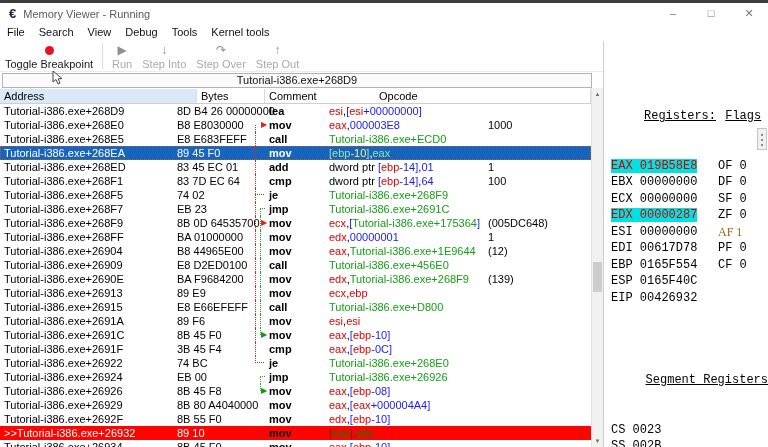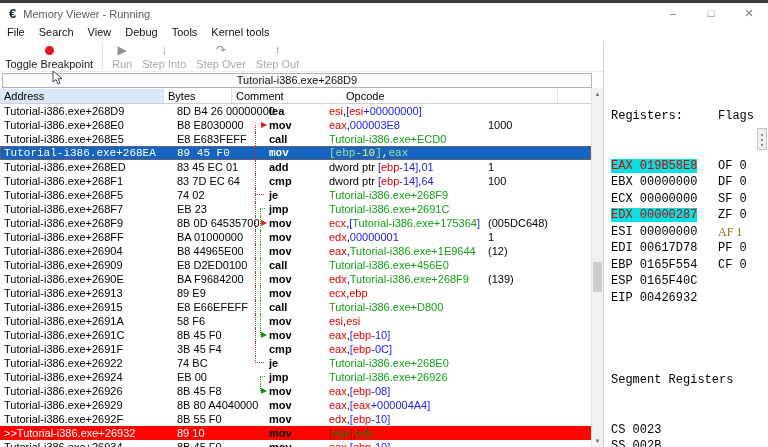--- a/index.html
+++ b/index.html
@@ -25,21 +25,21 @@
   .bp-dot{width:9px;height:9px;border-radius:50%;background:var(--c-accent-red);margin-top:3px;}
   .tool-sep{width:1px;background:#dcdcdc;height:26px;margin:2px 4px 0 4px;}
   .tool-label{margin-top:1px;}
   
   .address-bar{position:absolute;left:2px;top:73px;width:588px;height:13px;border:1px solid #b3b3b3;background:#fbfbfb;
     text-align:center;line-height:13px;font-size:11px;color:#111;}
   
   .dis{position:absolute;left:0;top:89px;width:591px;}
   .thead{display:flex;height:14px;border-bottom:1px solid #cfcfcf;background:#fff;}
   .th{box-sizing:border-box;border-right:1px solid #dcdcdc;padding-left:4px;line-height:14px;}
-  .th.addr{width:164px;background:#d9e9f9;}
+  .th.addr{width:197px;background:#d9e9f9;}
   .th.bytes{width:68px;}
   .th.op{width:216px;}
   .th.cmt{width:110px;border-right:none;}
   .trow{display:flex;height:14px;line-height:14px;background:#fff;}
   .c-addr{box-sizing:border-box;width:173px;padding-left:4px;white-space:nowrap;overflow:hidden;}
   .c-bytes{box-sizing:border-box;width:92px;padding-left:4px;position:relative;white-space:nowrap;}
   .c-op{box-sizing:border-box;width:216px;padding-left:4px;position:relative;white-space:nowrap;overflow:hidden;}
   .c-cmt{box-sizing:border-box;width:110px;padding-left:7px;white-space:nowrap;}
   .mn{display:inline-block;width:60px;font-weight:bold;}
   .op-reg{color:var(--c-reg);}
@@ -54,21 +54,21 @@
   .g-red-bot{top:50%;height:50%;}
   .g-green,.g-green-top,.g-green-bot{position:absolute;left:7px;top:0;height:100%;border-left:1px dotted #22aa22;}
   .g-green-top{height:50%;}
   .g-green-bot{top:50%;height:50%;}
   .g-red-stub{position:absolute;left:2px;top:6px;width:9px;border-top:1px dotted #dd2222;}
   .g-green-stub{position:absolute;left:7px;top:6px;width:5px;border-top:1px dotted #22aa22;}
   .g-red-arrow,.g-green-arrow{position:absolute;left:8px;top:0;font-size:8px;line-height:14px;}
   .g-red-arrow{color:#dd2222;}
   .g-green-arrow{color:#169416;}
   
-  .trow.sel{background:var(--c-sel-bg);color:#fff;outline:1px dotted #b05a2a;outline-offset:-1px;font-family:Liberation Mono, monospace;}
+  .trow.sel{background:var(--c-sel-bg);color:#fff;outline:1px dotted #b05a2a;outline-offset:-1px;}
   .trow.sel .mn{color:#fff;}
   .trow.sel .op-brk,.trow.sel .op-reg{color:#9fe29f;}
   .trow.sel .op-num{color:#f6f27c;}
   .trow.sel .op-txt{color:#fff;}
   
   .trow.bp{background:var(--c-bp-bg);color:#fff;}
   .trow.bp .mn{color:#000;}
   .trow.bp .op-brk{color:#7a1800;}
   .trow.bp .op-reg{color:#0a7a0a;}
   .trow.bp .op-txt{color:#111;}
@@ -78,21 +78,21 @@
   .vs-up{top:0;}
   .vs-down{bottom:0;}
   .vs-thumb{position:absolute;left:1px;top:174px;width:9px;height:30px;background:#cdcdcd;}
   
   .vdivider{position:absolute;left:603px;top:41px;width:1px;height:406px;background:#cfcfcf;}
   .regpanel{position:absolute;left:605px;top:42px;width:163px;height:405px;background:#fff;
     font-family:"Liberation Mono",monospace;font-size:12px;line-height:16.5px;white-space:pre;}
   .regpanel .cols{display:flex;}
   .reg-col{padding-left:6px;width:105px;}
   .flag-col{padding-left:2px;}
-  .sec-head{}
+  .sec-head{text-decoration:underline;text-align:right;}
   .reg-row .changed{background:var(--c-hl);color:#d00000;}
   .flag-row.set{color:#a16207;font-family:Liberation Serif, serif;}
   .seg-col{padding-left:6px;}
   
   .split-btn{position:absolute;left:757px;top:128px;width:10px;height:22px;background:#f0f0f0;border:1px solid #c6c6c6;box-sizing:border-box;}
   .split-btn .dots{position:absolute;left:3px;top:5px;width:2px;height:2px;background:#8a8a8a;box-shadow:0 5px 0 #8a8a8a,0 10px 0 #8a8a8a;}
   
   .cursor{position:absolute;left:52px;top:70px;}
 </style>
 </head>
@@ -280,21 +280,21 @@
         <div class="c-addr">Tutorial-i386.exe+26915</div>
         <div class="c-bytes"><span>E8 E66EFEFF</span><div class="gut">
             <div class="g-red"></div>
             <div class="g-green"></div>
           </div></div>
         <div class="c-op"><span class="mn">call</span><span class="op-sym">Tutorial-i386.exe+D800</span></div>
         <div class="c-cmt"></div>
       </div>
       <div class="trow">
         <div class="c-addr">Tutorial-i386.exe+2691A</div>
-        <div class="c-bytes"><span>58 F6</span><div class="gut">
+        <div class="c-bytes"><span>89 F6</span><div class="gut">
             <div class="g-red"></div>
             <div class="g-green"></div>
           </div></div>
         <div class="c-op"><span class="mn">mov</span><span class="op-reg">esi</span><span class="op-txt">,</span><span class="op-reg">esi</span></div>
         <div class="c-cmt"></div>
       </div>
       <div class="trow">
         <div class="c-addr">Tutorial-i386.exe+2691C</div>
         <div class="c-bytes"><span>8B 45 F0</span><div class="gut">
             <div class="g-red"></div>

